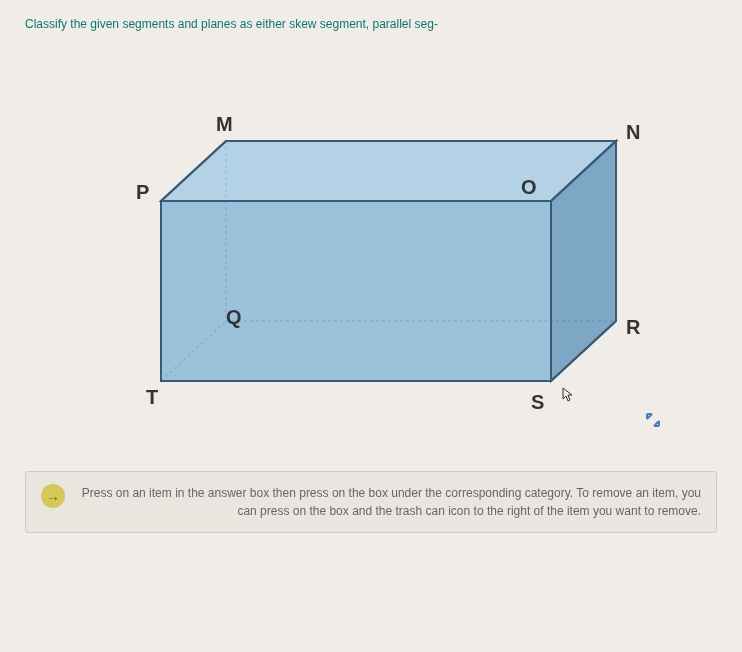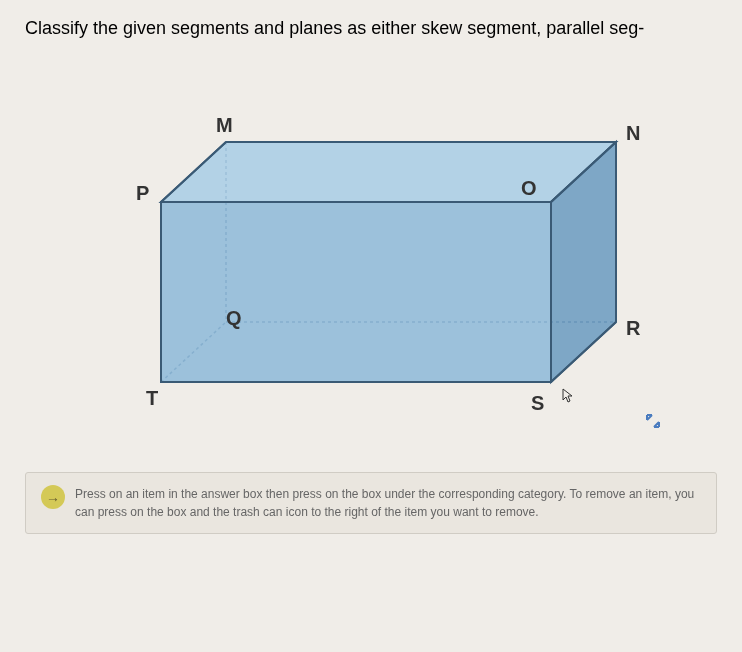--- a/index.html
+++ b/index.html
@@ -10,24 +10,24 @@
     body {
       font-family: Arial, sans-serif;
       background: #f0ede8;
       width: 742px;
       height: 652px;
       padding: 15px 25px;
       color: #4a4a4a;
       position: relative;
     }
     .question-text {
-      font-size: 18px;
+      font-size: 12px;
       line-height: 1.5;
-      margin-bottom: 20px;
-      color: #000000;
+      margin-bottom: 28px;
+      color: #0f766e;
     }
     .diagram-container {
       position: relative;
       width: 600px;
       height: 380px;
       margin: 0 auto 30px;
     }
     .prism-svg {
       position: absolute;
       top: 0;
@@ -72,20 +72,21 @@
       align-items: center;
       justify-content: center;
       flex-shrink: 0;
       color: #6a6030;
       font-size: 14px;
     }
     .hint-text {
       font-size: 12px;
       line-height: 1.5;
       color: #666;
+      text-align: right;
     }
   </style>
 </head>
 <body>
 
 <div class="question-text">
   <span>Classify the given segments and planes as either skew segment, parallel seg-</span><br>
 </div>
 
 <div class="diagram-container">

